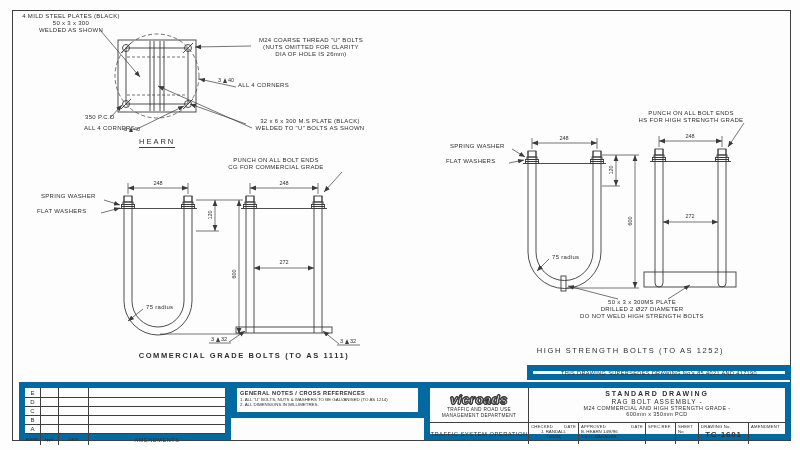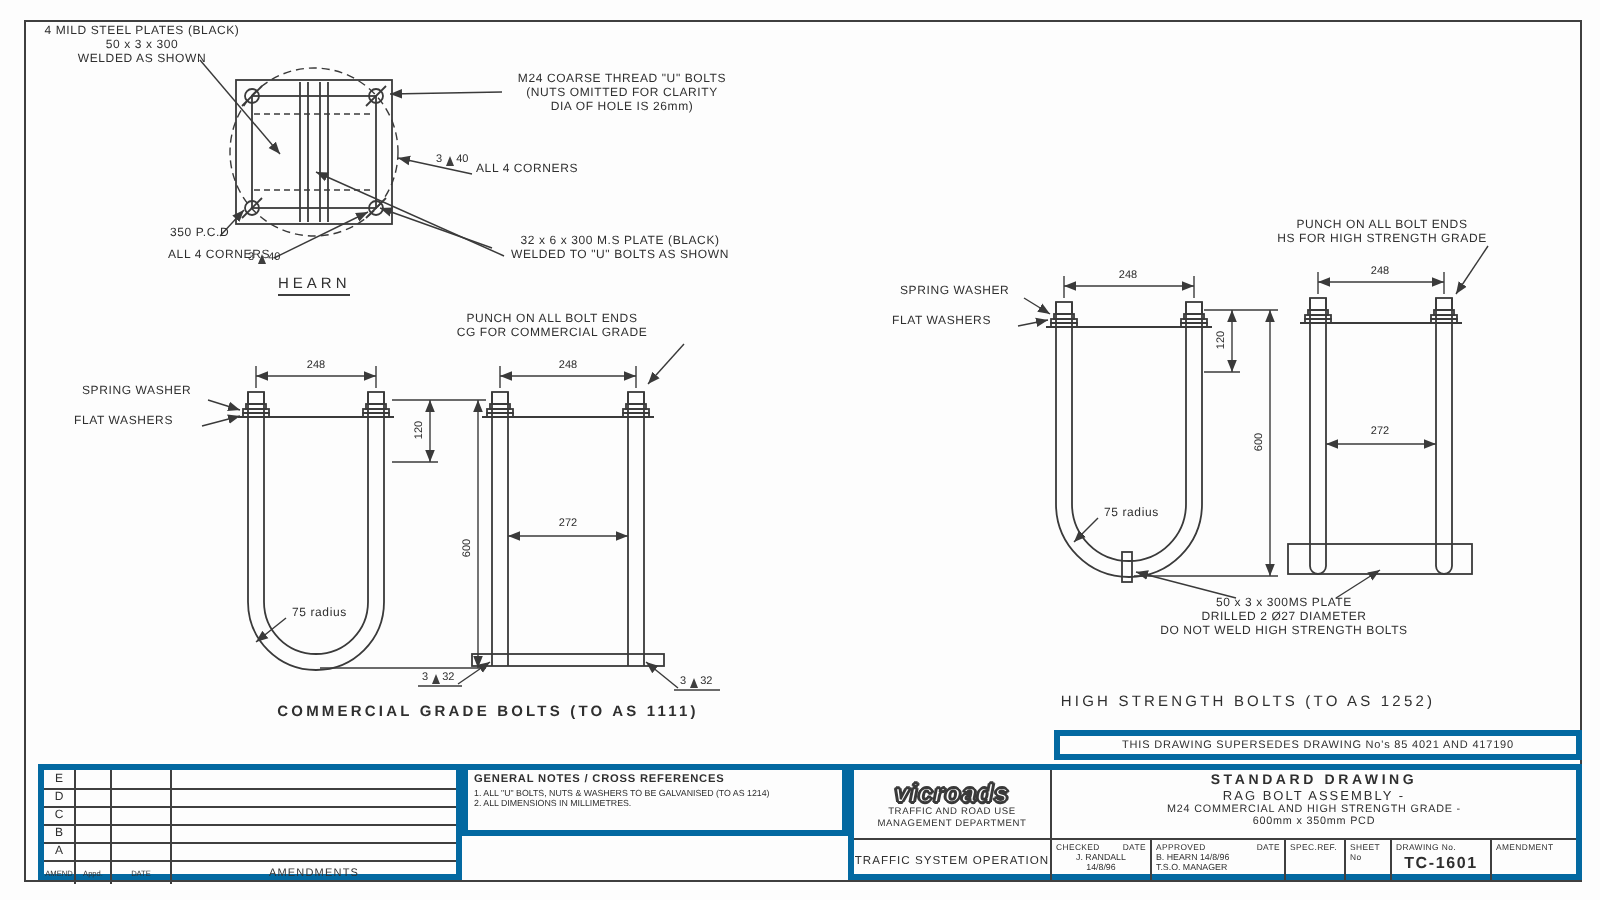--- a/index.html
+++ b/index.html
@@ -10,21 +10,21 @@
   .abs{position:absolute;box-sizing:border-box;}
   .note{font-size:6px;line-height:7px;letter-spacing:.3px;white-space:pre-line;}
   .ctr{text-align:center;}
   .dimtxt{font-size:5.5px;line-height:6px;text-align:center;width:28px;}
   .rot{transform:rotate(-90deg);transform-origin:center;}
   .cap{font-size:7.5px;letter-spacing:1.6px;text-align:center;white-space:nowrap;}
   .plancap{font-size:7.5px;letter-spacing:2px;border-bottom:1px solid #3f3f3f;padding-bottom:1px;}
   .weld{display:flex;align-items:flex-end;gap:1.5px;font-size:5.5px;line-height:6px;}
   .tri{width:0;height:0;border-left:2.5px solid transparent;border-right:2.5px solid transparent;border-bottom:5px solid #3f3f3f;}
   
-  .box{border:3px solid #0369a1;}
+  .box{border:6px solid #0369a1;}
   .amend-row{display:flex;}
   .amend-row>div{border-right:1px solid #3f3f3f;border-top:1px solid #3f3f3f;box-sizing:border-box;
                  display:flex;align-items:center;justify-content:center;overflow:hidden;}
   .amend-row>div:last-child{border-right:none;}
   .amend-row:first-child>div{border-top:none;}
   .letter{font-size:6px;}
   .tb-head{display:flex;justify-content:space-between;font-size:4.2px;padding:1px 2px 0 2px;letter-spacing:.2px;}
   .tb-cell{border-right:1px solid #3f3f3f;box-sizing:border-box;overflow:hidden;}
   .tb-cell:last-child{border-right:none;}
   .small4{font-size:4.4px;line-height:5.4px;}
@@ -199,21 +199,21 @@
 HS FOR HIGH STRENGTH GRADE</div>
   <div class="abs dimtxt" style="left:550px;top:135px;">248</div>
   <div class="abs dimtxt" style="left:676px;top:133px;">248</div>
   <div class="abs dimtxt rot" style="left:597px;top:167px;">120</div>
   <div class="abs dimtxt rot" style="left:616px;top:218px;">600</div>
   <div class="abs dimtxt" style="left:676px;top:213px;">272</div>
   <div class="abs note" style="left:552px;top:254px;">75 radius</div>
   <div class="abs note ctr" style="left:566px;top:299px;width:152px;">50 x 3 x 300MS PLATE
 DRILLED 2 Ø27 DIAMETER
 DO NOT WELD HIGH STRENGTH BOLTS</div>
-  <div class="abs cap" style="left:524px;top:346px;width:200px;">HIGH STRENGTH BOLTS (TO AS 1252)</div>
+  <div class="abs cap" style="left:524px;top:346px;width:200px;text-align:right;">HIGH STRENGTH BOLTS (TO AS 1252)</div>
 
   <div class="abs box" style="left:527px;top:365px;width:264px;height:15px;display:flex;align-items:center;justify-content:center;font-size:5.5px;letter-spacing:.4px;">THIS DRAWING SUPERSEDES DRAWING No's 85 4021 AND 417190</div>
 
   <div class="abs box" style="left:19px;top:382px;width:212px;height:58px;">
     <div class="amend-row" style="height:9px;">
       <div style="width:16px;" class="letter">E</div>
       <div style="width:18px;"></div>
       <div style="width:30px;"></div>
       <div style="flex:1;"></div>
     </div>

